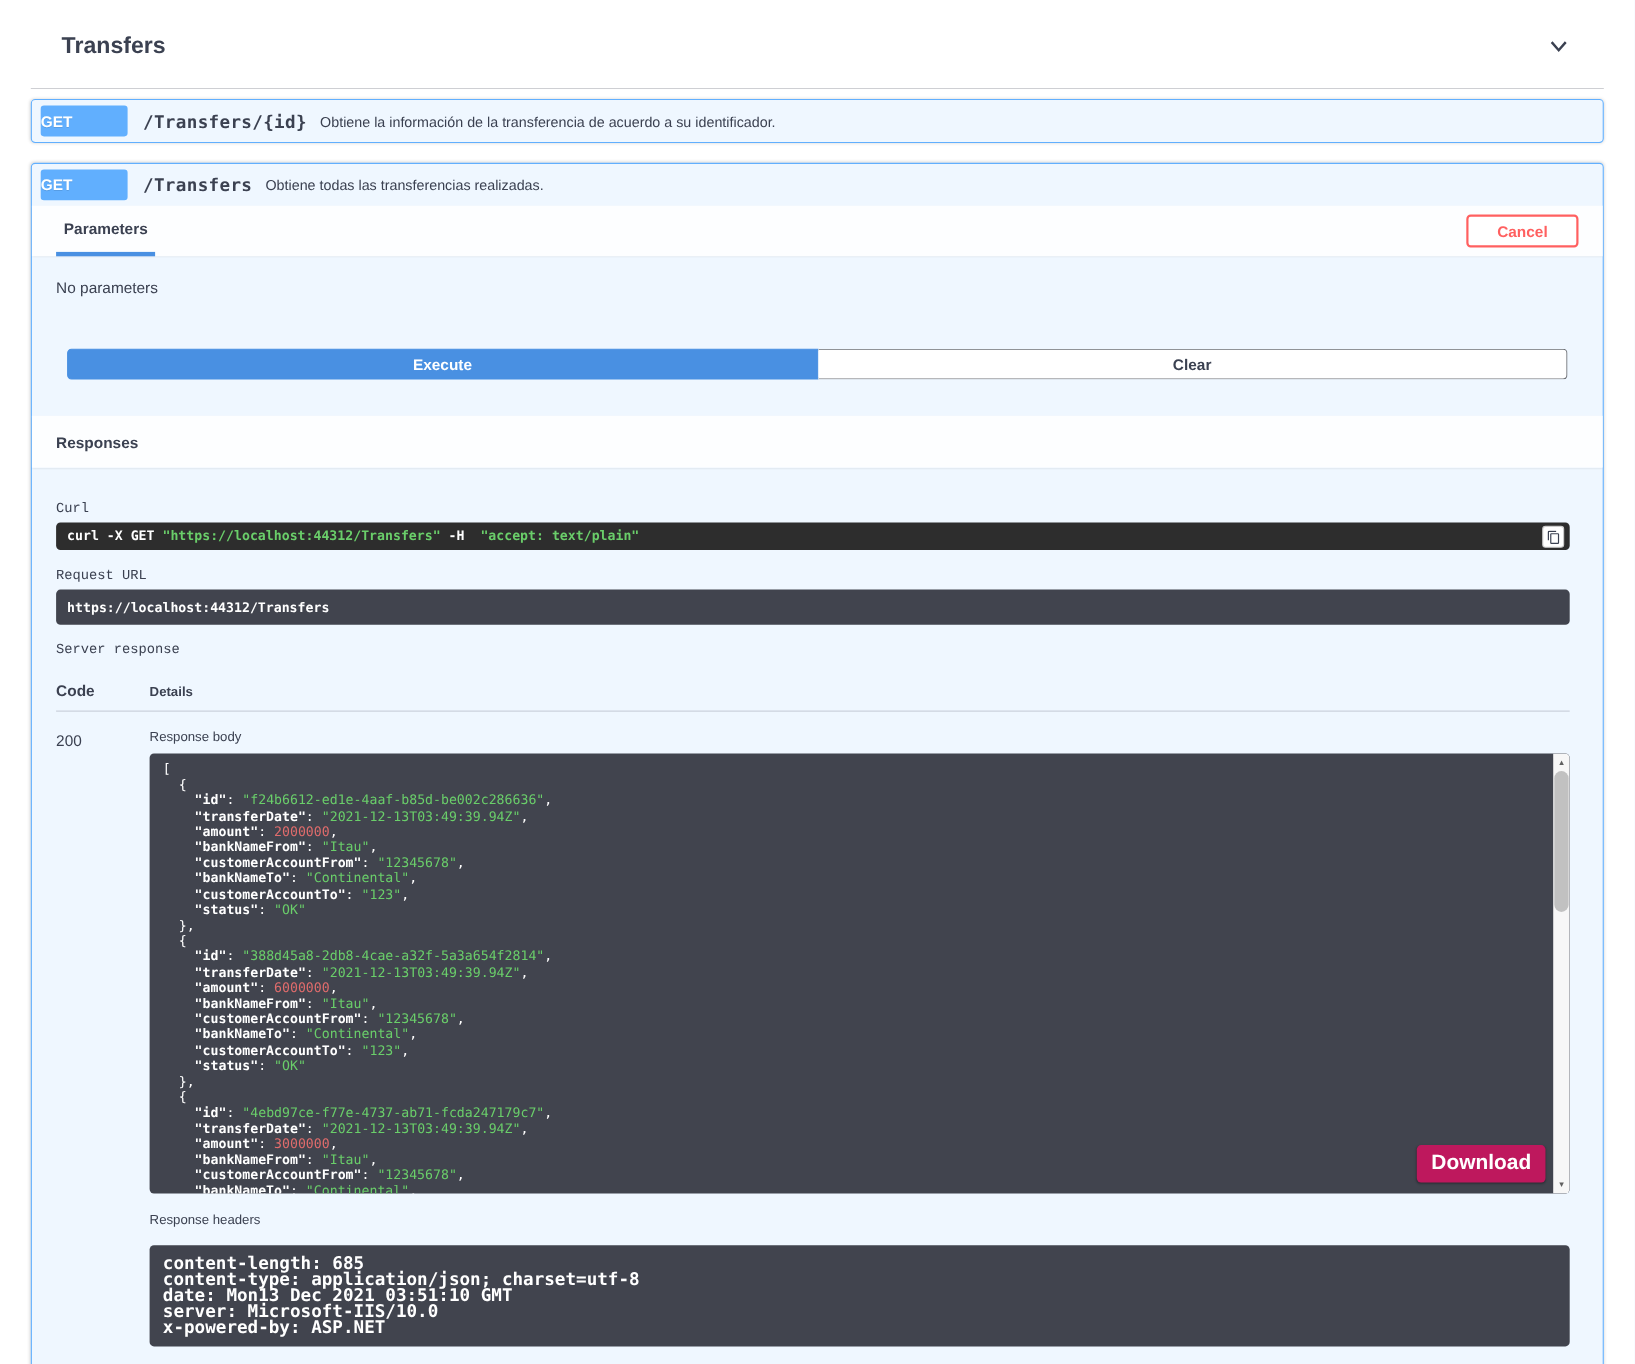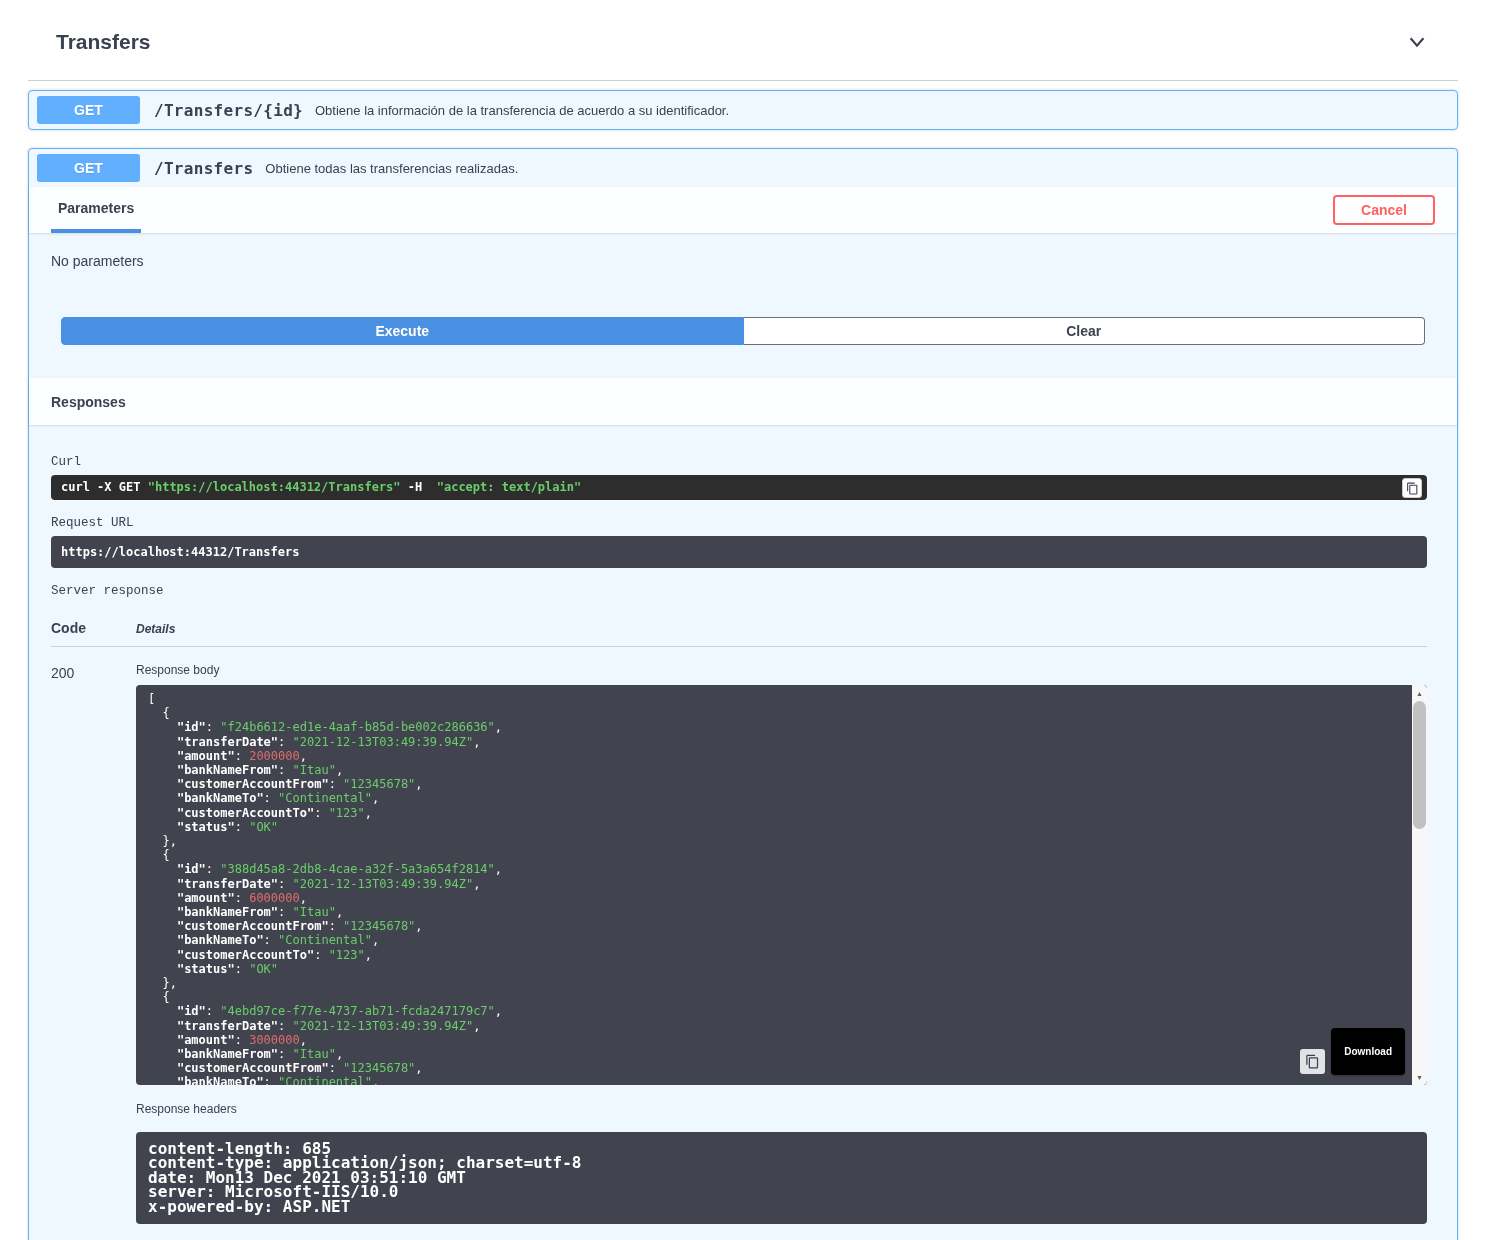--- a/index.html
+++ b/index.html
@@ -22,21 +22,21 @@
 
   
   .opblock {
     margin:9px 28px 0; border:1px solid #61affe; border-radius:4px;
     background:rgba(97,175,254,.1); box-shadow:0 0 3px rgba(0,0,0,.19);
   }
   .opblock.open { margin-top:18px; }
   .opblock-summary { display:flex; align-items:center; padding:5px 8px; cursor:pointer; }
   .method-badge {
     background:#61affe; color:#fff; font-weight:700; font-size:14px;
-    width:103px; text-align:center; padding:6px 0; border-radius:3px;
+    width:79px; padding:6px 0; border-radius:3px;
     text-shadow:0 1px 0 rgba(0,0,0,.1); flex:none;
   }
   .endpoint-path {
     font-family:var(--mono); font-weight:700; font-size:16px;
     color:#3b4151; padding:0 12px 0 14px; letter-spacing:.3px;
   }
   .endpoint-desc { font-size:13px; color:#3b4151; }
 
   
   .opblock-section-header {
@@ -92,40 +92,40 @@
 
   .copy-btn {
     position:absolute; top:3px; right:5px; width:20px; height:20px;
     background:#fff; border:1px solid #ccc; border-radius:3px;
     display:flex; align-items:center; justify-content:center; color:#3b4151;
     cursor:pointer; padding:0;
   }
 
   .resp-table-head { display:flex; border-bottom:1px solid rgba(59,65,81,.2); padding:16px 0 10px; align-items:baseline; }
   .col-code { width:85px; font-weight:700; font-size:14px; flex:none; }
-  .col-details { flex:1; font-size:12px; font-weight:700;font-style:italic; }
+  .col-details { flex:1; font-size:12px; font-weight:700; }
   .resp-row { display:flex; padding-top:16px; }
   .status-code { font-weight:400; font-size:14px; padding-top:2px; }
   .details-cell { flex:1; min-width:0; }
   .small-label { font-size:12px; margin:0 0 8px; }
   .small-label.mt { margin-top:17px; }
 
   .response-body-block { position:relative; background:#41444e; border-radius:4px; height:400px; overflow:hidden; }
   .response-body-block pre {
     margin:0; padding:7px 28px 7px 12px; font-family:var(--mono);
     font-size:12px; line-height:14.2px; color:#fff; white-space:pre;
   }
   .fake-scrollbar { position:absolute; top:0; right:0; bottom:0; width:15px; background:#f7f7f7; border-radius:0 4px 4px 0; cursor:pointer; }
   .sb-arrow { position:absolute; left:0; width:15px; height:14px; font-size:7px; color:#606060; display:flex; align-items:center; justify-content:center; }
   .sb-arrow.up { top:1px; } .sb-arrow.down { bottom:1px; }
   .sb-thumb { position:absolute; top:16px; left:1px; width:13px; height:128px; background:#c1c1c1; border-radius:7px; }
 
   .download-btn {
-    position:absolute; right:22px; bottom:10px; background:#000000; color:#fff;
-    border:none; border-radius:4px; font-weight:700; font-size:10px; padding:18px 13px;
+    position:absolute; right:22px; bottom:10px; background:#be185d; color:#fff;
+    border:none; border-radius:4px; font-weight:700; font-size:19px; padding:6px 13px;
     cursor:pointer; font-family:inherit; box-shadow:0 1px 2px rgba(0,0,0,.3);
   }
   .copy-btn.body-copy { top:auto; right:102px; bottom:11px; width:25px; height:25px; background:rgba(255,255,255,.85); border:none; }
 
   .headers-block {
     background:#41444e; border-radius:4px; padding:10px 12px; margin-top:16px;
     font-family:var(--mono); font-size:16px; font-weight:700; color:#fff; line-height:14.4px;
   }
 
   .footer-title { font-weight:700; font-size:14px; margin:20px 0 0; }

